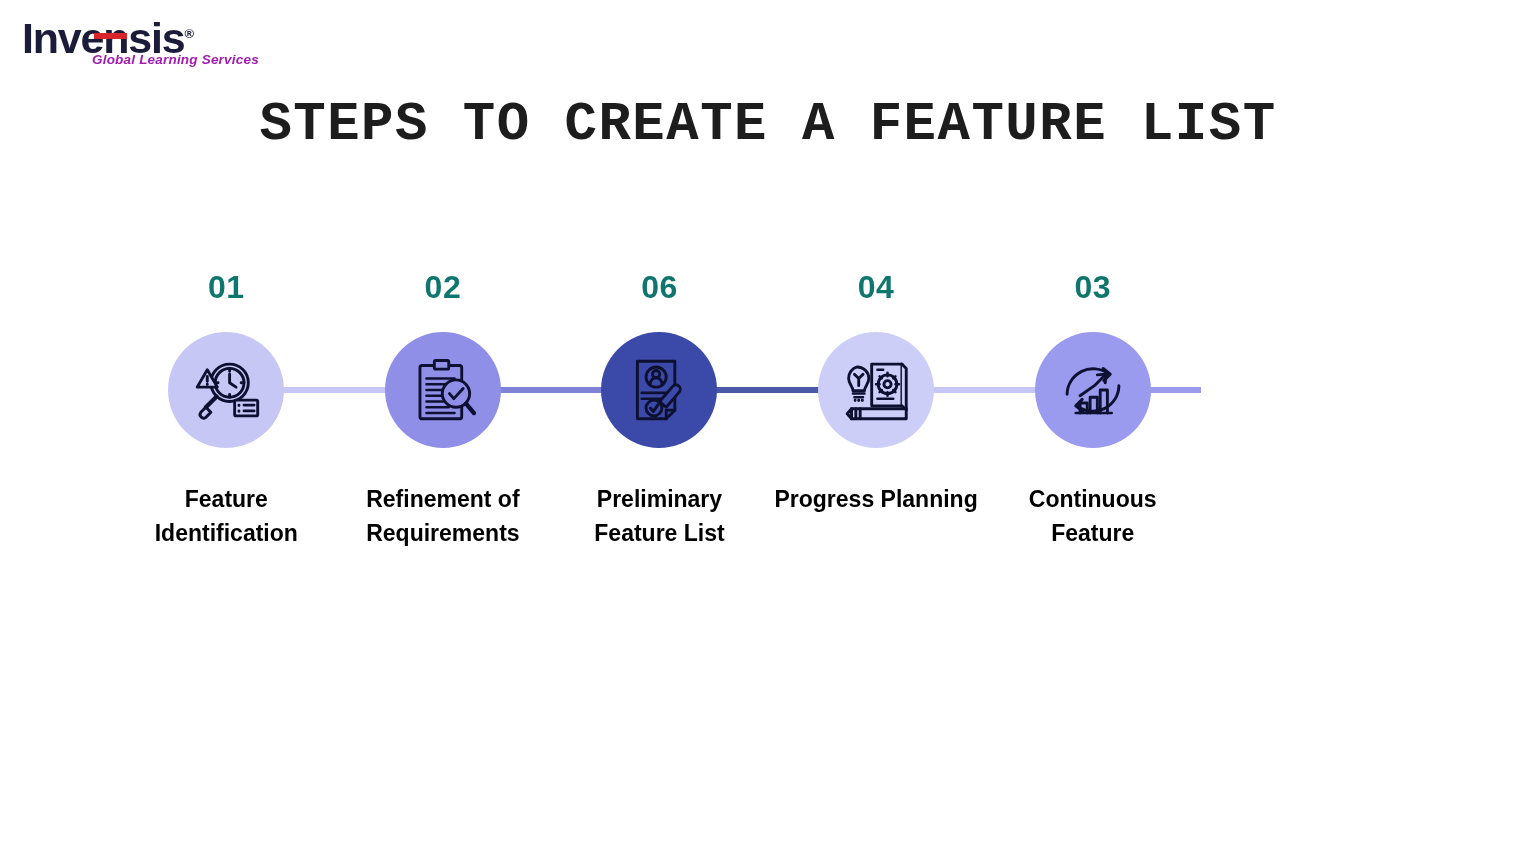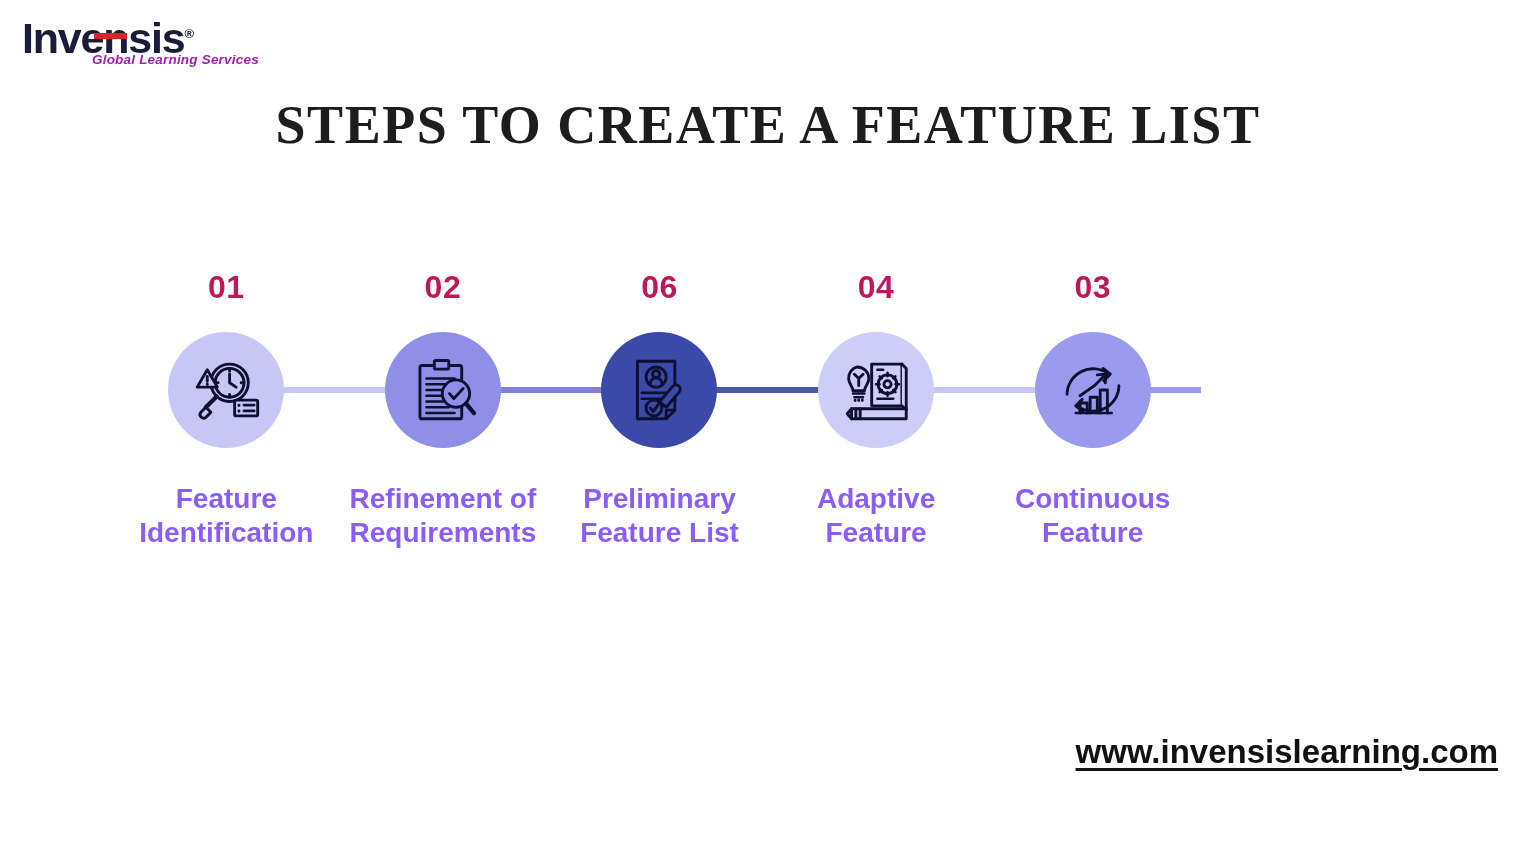--- a/index.html
+++ b/index.html
@@ -63,21 +63,21 @@
     white-space: nowrap;
   }
 
   
   .title {
     position: absolute;
     left: 0;
     top: 94px;
     width: 1536px;
     text-align: center;
-    font-family: Liberation Serif, serif;
+    font-family: Liberation Mono, monospace;
     font-weight: bold;
     font-size: 54px;
     letter-spacing: 1.5px;
     color: #1d1d1d;
     white-space: nowrap;
   }
 
   
   .timeline {
     position: absolute;
@@ -95,21 +95,21 @@
     width: 216.6px;
     display: flex;
     flex-direction: column;
     align-items: center;
   }
 
   .step-number {
     font-family: "Liberation Sans", sans-serif;
     font-weight: bold;
     font-size: 32px;
-    color: #be185d;
+    color: #0f766e;
     letter-spacing: 0.5px;
     line-height: 34px;
     margin-bottom: 28px;
   }
 
   .circle-wrap {
     position: relative;
     width: 216.6px;
     height: 116px;
     display: flex;
@@ -147,23 +147,23 @@
   .circle svg {
     width: 72px;
     height: 72px;
     display: block;
   }
 
   .step-label {
     margin-top: 34px;
     font-family: "Liberation Sans", sans-serif;
     font-weight: bold;
-    font-size: 28px;
+    font-size: 23px;
     line-height: 34px;
-    color: #8b5cf6;
+    color: #000000;
     text-align: center;
     max-width: 210px;
   }
 
   
   .footer-url {
     position: absolute;
     right: 38px;
     top: 733px;
     font-family: "Liberation Sans", sans-serif;
@@ -281,21 +281,21 @@
               <path d="M18 55 L34 55 M20 60 L32 60" stroke-width="3.5"></path>
               <path d="M21 64 L21 64.5 M26 64 L26 64.5 M31 64 L31 64.5" stroke-width="4"></path>
               <path d="M20 28 L26 34 L32 28 M26 34 L26 44"></path>
               <path d="M16 76 L92 76 L92 90 L16 90 Z" fill="#cdcef8"></path>
               <path d="M28 76 L28 90 M22 76 L22 90"></path>
               <path d="M16 76 L10 83 L16 90 Z" fill="#cdcef8"></path>
             </g>
           </svg>
         </div>
       </div>
-      <div class="step-label">Adaptive Feature</div>
+      <div class="step-label">Progress Planning</div>
     </div>
 
     <div class="step">
       <div class="step-number">03</div>
       <div class="circle-wrap">
         <div class="connector left" style="background:#c7c7f6"></div>
         <div class="connector right" style="background:#9a9aee"></div>
         <div class="circle" style="background:#9a9aee">
           <svg viewBox="0 0 100 100">
             <g fill="none" stroke="#0d1030" stroke-width="4" stroke-linecap="round" stroke-linejoin="round">
@@ -312,15 +312,14 @@
             </g>
           </svg>
         </div>
       </div>
       <div class="step-label">Continuous Feature</div>
     </div>
 
 
   </div>
 
-  <a class="footer-url" href="#">www.invensislearning.com</a>
 
 </div>
 
 </body></html>

